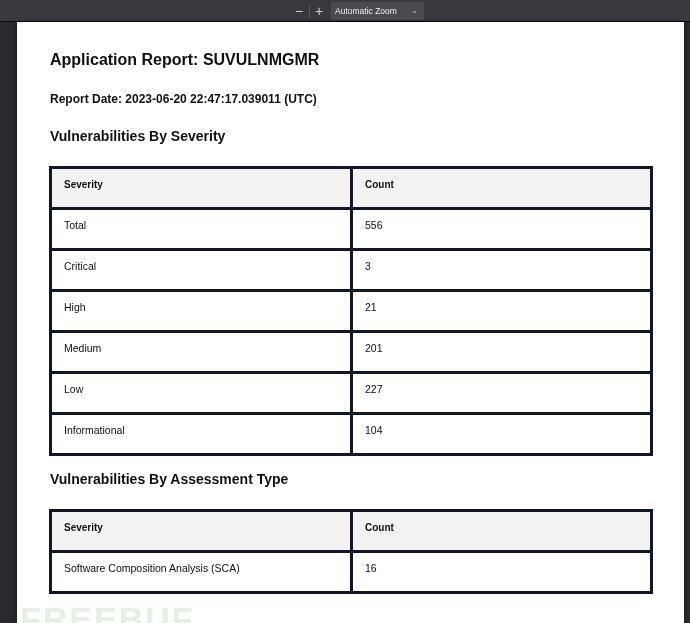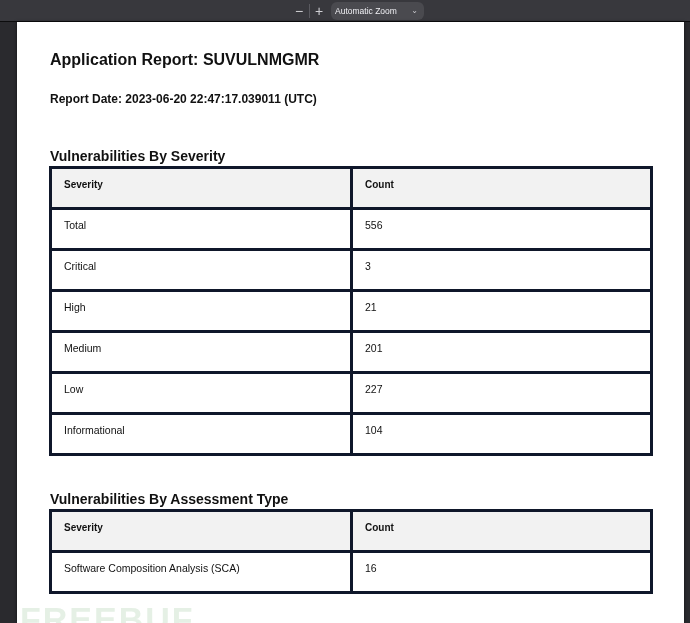--- a/index.html
+++ b/index.html
@@ -18,21 +18,21 @@
   .tb-btn {
     position:absolute; top:2px; height:18px; width:18px;
     color:#d0d0d4; font-size:14px; line-height:18px; text-align:center;
     cursor:pointer;
   }
   .tb-sep {
     position:absolute; left:309px; top:4px; width:1px; height:14px; background:#5a5a60;
   }
   .zoom-select {
     position:absolute; left:331px; top:2px; width:93px; height:18px;
-    background:#4a4a4f; border-radius:6px;
+    background:#4a4a4f; border-radius:0;
     color:#f0f0f4; font-size:8.5px; line-height:18px;
     box-sizing:border-box; padding-left:4px;
     cursor:pointer;
   }
   .zoom-select .chev {
     position:absolute; right:6px; top:0; font-size:8px; color:#c8c8cc;
   }
   .viewer {
     position:absolute; left:0; top:22px; width:690px; height:442px;
     background:#2a2a2e;
@@ -46,21 +46,21 @@
   .h1 {
     position:absolute; left:33px; top:29px;
     font-size:16px; font-weight:bold; color:#111;
   }
   .h2 {
     position:absolute; left:33px; top:70px;
     font-size:12px; font-weight:bold; color:#111;
   }
   .h3 {
     position:absolute; left:33px;
-    font-size:14px; font-weight:bold; color:#111;margin-top:20px;
+    font-size:14px; font-weight:bold; color:#111;
   }
   table.rep {
     position:absolute; left:32px; width:604px;
     border-collapse:collapse;
     font-size:10.5px; color:#111;
   }
   table.rep th, table.rep td {
     border:3px solid #0f172a;
     height:41px; box-sizing:border-box;
     padding:0 0 8px 12px;

